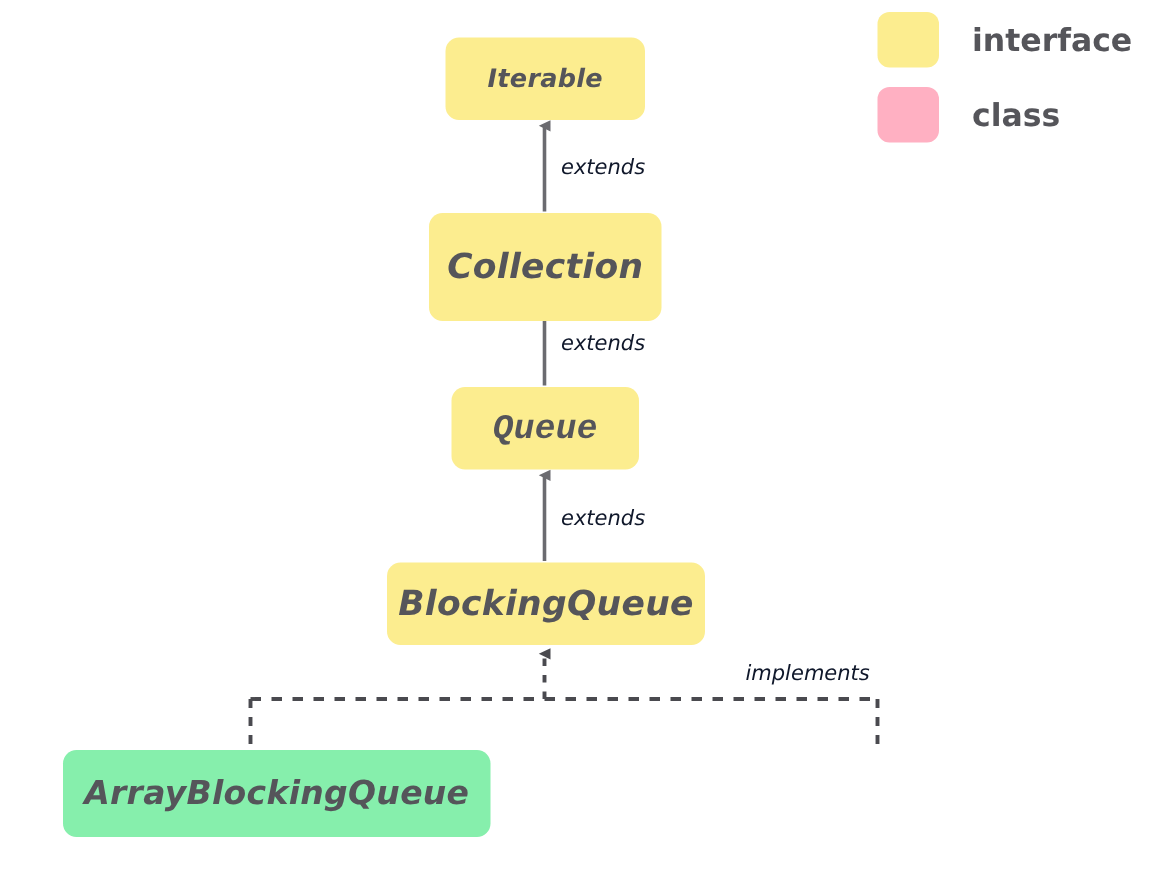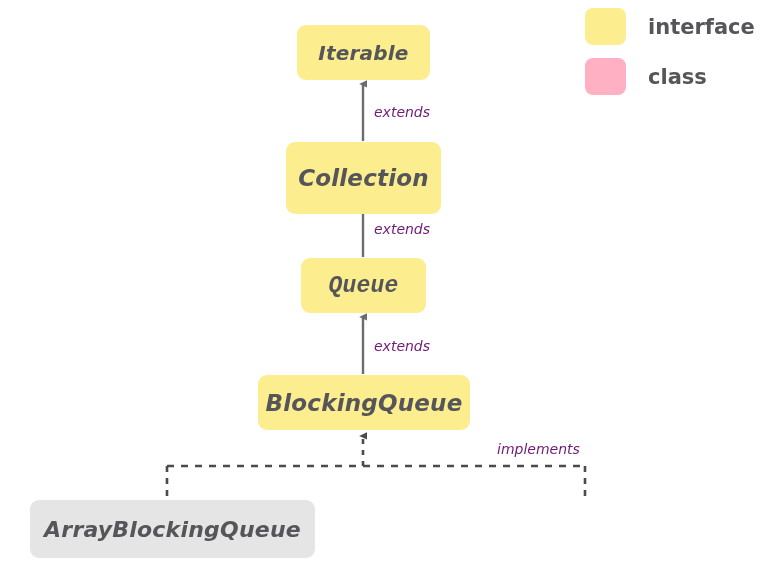--- a/index.html
+++ b/index.html
@@ -28,34 +28,34 @@
     border-radius: 9px;
     box-sizing: border-box;
     font-weight: bold;
     font-style: italic;
     color: #55555a;
     letter-spacing: 0.2px;
     white-space: nowrap;
     user-select: none;
   }
   .node.interface { background: #fced8f; }
-  .node.klass     { background: #e5e5e5; }
+  .node.klass     { background: #86efac; margin-left: 12px; }
 
-  .node-iterable       { left: 297px; top: 25px;  width: 133px; height: 55px; font-size: 20px; }
+  .node-iterable       { left: 297px; top: 25px;  width: 133px; height: 55px; font-size: 17px; }
   .node-collection     { left: 286px; top: 142px; width: 155px; height: 72px; font-size: 23px; }
   .node-queue          { left: 301px; top: 258px; width: 125px; height: 55px; font-size: 23px; font-family: Liberation Mono, monospace; }
   .node-blockingqueue  { left: 258px; top: 375px; width: 212px; height: 55px; font-size: 23px; }
   .node-arrayblocking  { left: 30px;  top: 500px; width: 285px; height: 58px; font-size: 22px; }
   .node-linkedblocking { left: 438px; top: 500px; width: 290px; height: 58px; font-size: 22px; }
 
   .edge-label {
     position: absolute;
     font-style: italic;
     font-size: 14px;
-    color: #701a75;
+    color: #0f172a;
     white-space: nowrap;
     user-select: none;
   }
   .label-extends-1    { left: 374px; top: 104px; }
   .label-extends-2    { left: 374px; top: 221px; }
   .label-extends-3    { left: 374px; top: 338px; }
   .label-implements   { left: 497px; top: 441px; }
 
   #connectors {
     position: absolute;

